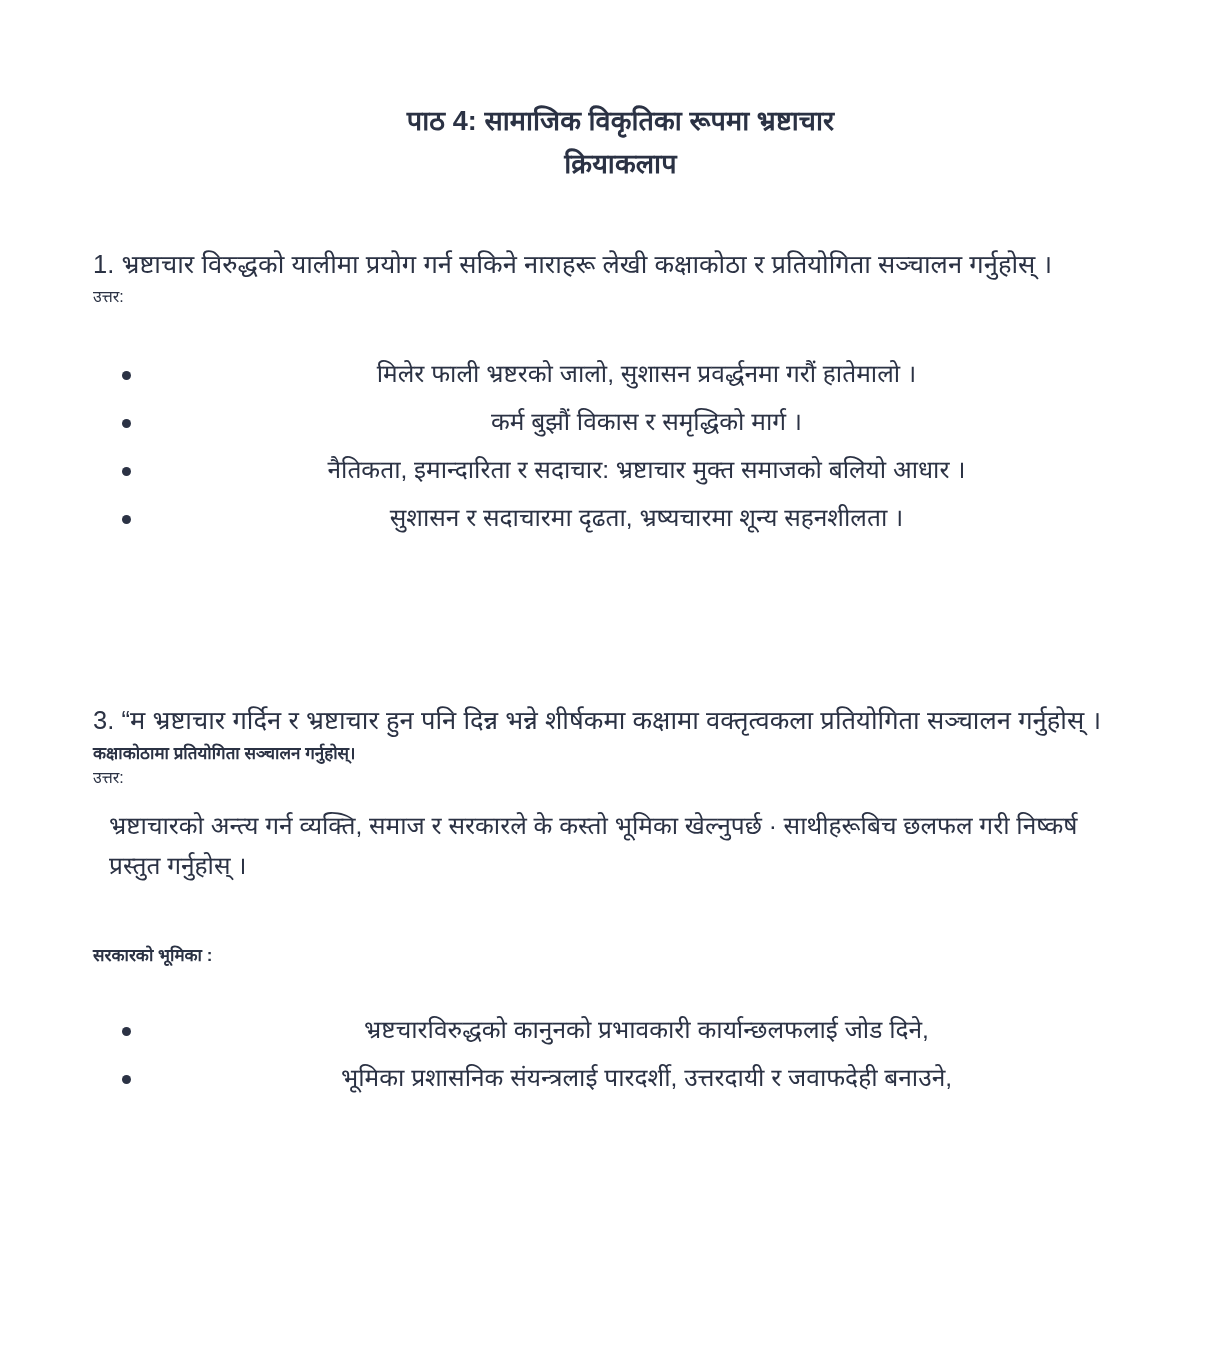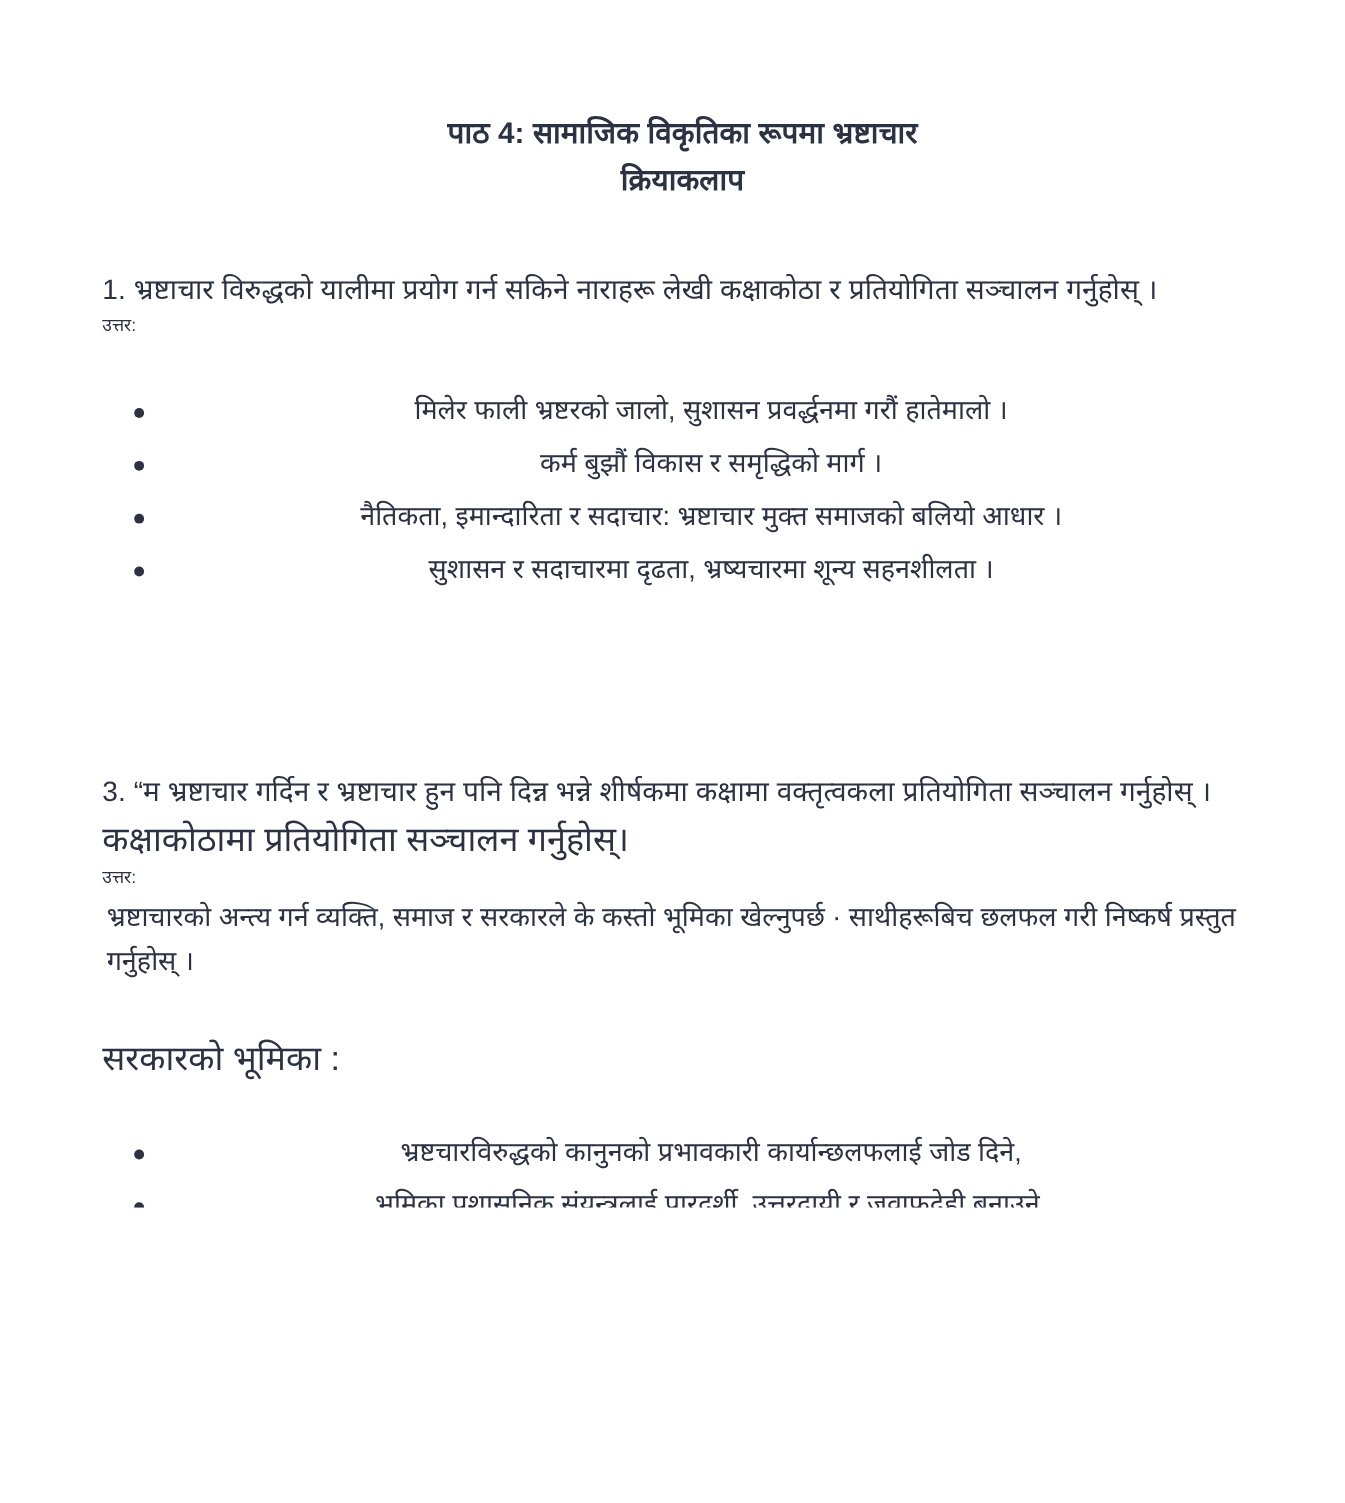--- a/index.html
+++ b/index.html
@@ -54,26 +54,26 @@
   .answer-label {
     font-weight: normal;
     font-size: 16px;
     line-height: 1.5;
     margin: 0;
   }
   .answer-text {
     font-weight: normal;
     font-size: 24.5px;
     line-height: 1.62;
-    margin: 4px;
+    margin: 16px;
     text-align: left;
   }
   .section-heading {
-    font-weight: normal;
-    font-size: 31px;
+    font-weight: bold;
+    font-size: 17px;
     line-height: 1.5;
     margin: 0;
   }
 
   
   ul.bullets {
     list-style: none;
     margin: 0;
     padding: 0;
     text-align: center;

